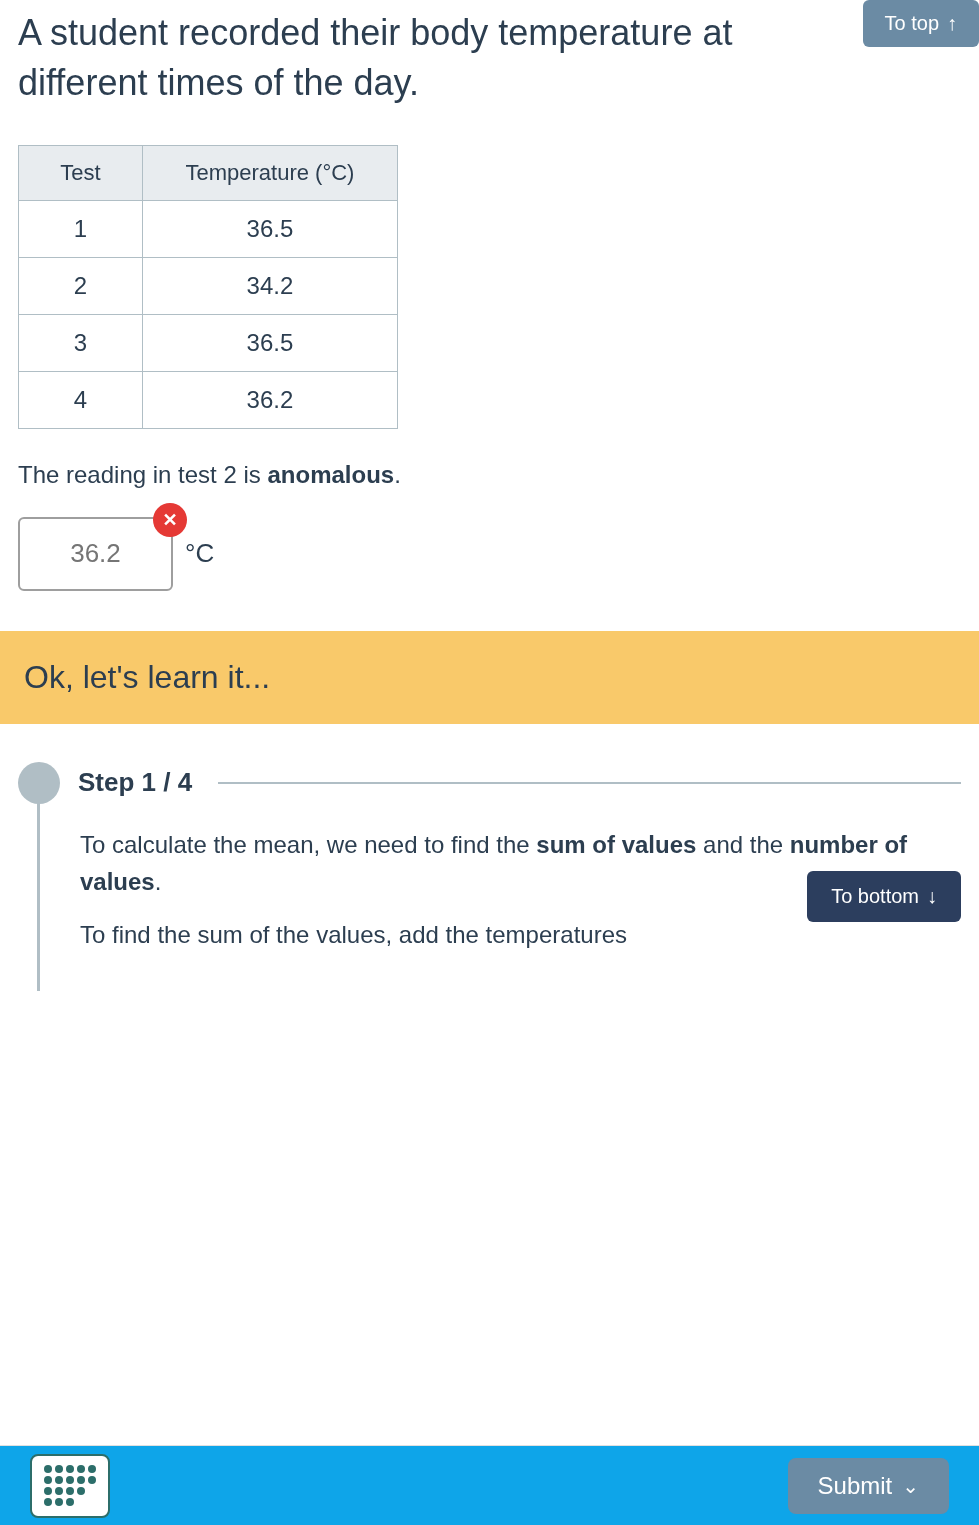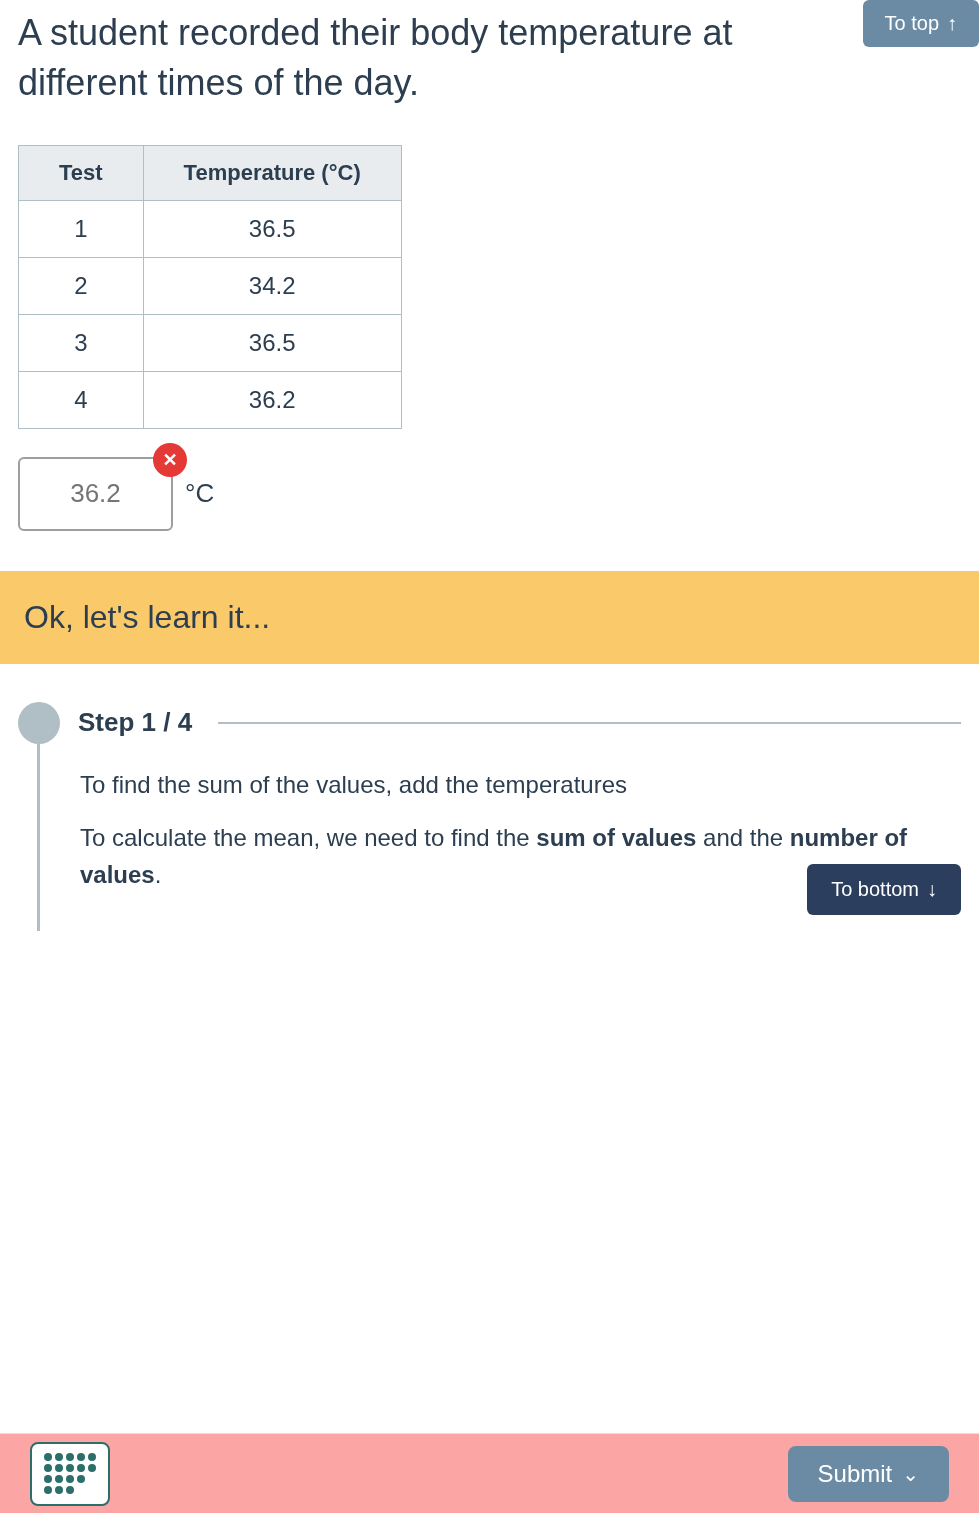--- a/index.html
+++ b/index.html
@@ -56,21 +56,21 @@
     
     .data-table {
       border-collapse: collapse;
       margin-bottom: 28px;
       min-width: 380px;
     }
 
     .data-table th {
       background: #e8ecef;
       color: #2c3e50;
-      font-weight: bold;
+      font-weight: normal;
       font-size: 22px;
       padding: 14px 40px;
       border: 1.5px solid #b0bec5;
       text-align: center;
     }
 
     .data-table td {
       font-size: 24px;
       color: #2c3e50;
       padding: 14px 40px;
@@ -225,25 +225,25 @@
       display: inline-flex;
       align-items: center;
       gap: 8px;
       float: right;
       margin-top: 8px;
     }
 
     
     .bottom-bar {
       position: fixed;
-      bottom: 12px;
+      bottom: 0;
       left: 0;
       width: 979px;
       height: 80px;
-      background: #fca5a5;
+      background: #0ea5e9;
       display: flex;
       align-items: center;
       justify-content: space-between;
       padding: 0 30px;
       border-top: 1px solid #e0e0e0;
     }
 
     .dots-icon-btn {
       width: 80px;
       height: 64px;
@@ -329,20 +329,23 @@
       <td>3</td>
       <td>36.5</td>
     </tr>
           <tr>
       <td>4</td>
       <td>36.2</td>
     </tr>
         </tbody>
     </table>
 
+    <div class="description-text">
+      <span>The reading in test 2 is </span><strong>anomalous</strong><span>.</span>
+    </div>
 
     <div class="answer-area">
       <div class="answer-input-wrapper">
         <input type="text" class="answer-input" placeholder="36.2" style="">
         <button class="clear-btn">
           <span>✕</span>
         </button>
       </div>
       <span class="unit-text">°C</span>
     </div>
@@ -357,28 +360,28 @@
 
     <div class="step-connector"></div>
 
     <div class="step-header-row">
       <div class="step-circle"></div>
       <span class="step-title">Step 1 / 4</span>
       <div class="step-line"></div>
     </div>
 
     <div class="step-content">
-      <p class="step-content-text">To find the sum of the values, add the temperatures</p>
       <p class="step-content-text">
         <span>To calculate the mean, we need to find the </span><strong>sum of values</strong><span> and the </span><strong>number of values</strong><span>.</span>
         <button class="to-bottom-btn">
           <span>To bottom</span>
           <span>↓</span>
         </button>
       </p>
+      <p class="step-content-text">To find the sum of the values, add the temperatures</p>
     </div>
 
   </div>
 
   <div style="height: 100px;"></div>
 
   <div class="bottom-bar">
     <button class="dots-icon-btn">
       <div class="dots-grid" id="dots-grid-container">
       <div class="dot"></div>

